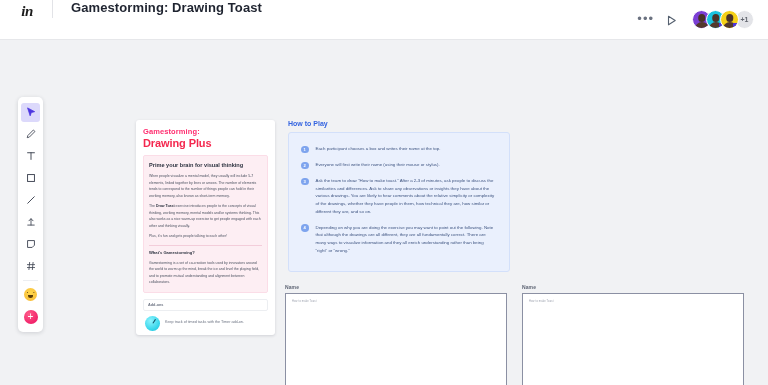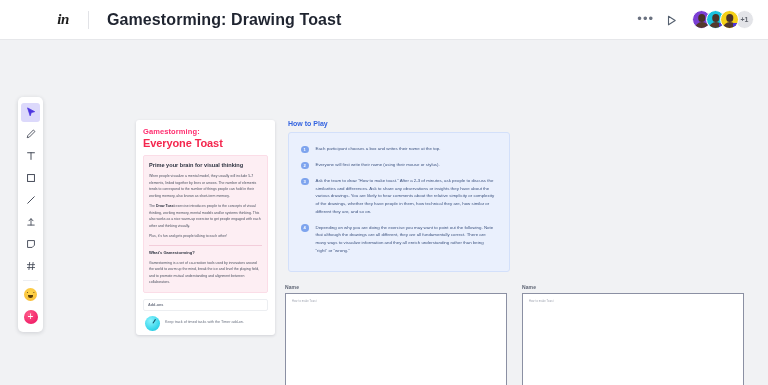--- a/index.html
+++ b/index.html
@@ -8,32 +8,32 @@
     font-family: "Liberation Sans", sans-serif;
     background: #f1f2f4;
     overflow: hidden;
   }
   #app { position: relative; width: 768px; height: 385px; }
 
   
   .header {
     position: absolute; top: 0; left: 0; width: 768px; height: 40px;
     background: #ffffff; border-bottom: 1px solid #e6e7ea;
-    display: flex; align-items: center; z-index: 40; padding-left: 36px;
+    display: flex; z-index: 40;
   }
   .logo {
     margin-left: 16px; width: 22px; height: 22px;
     display: flex; align-items: center; justify-content: center;
     font-family: "Liberation Serif", serif;
     font-weight: bold; font-style: italic; font-size: 15px; color: #1c1c1c;
     letter-spacing: -0.5px;
   }
   .hdr-divider { width: 1px; height: 18px; background: #e2e3e7; margin-left: 14px; }
   .doc-title {
-    margin-left: 18px; font-size: 16px; font-weight: bold;
+    margin-left: 18px; font-size: 13px; font-weight: bold;
     color: #1f2430; letter-spacing: .1px;
   }
   .hdr-right {
     margin-left: auto; margin-right: 14px;
     display: flex; align-items: center; gap: 11px;
   }
   .dots { font-size: 13px; color: #6b7280; letter-spacing: 1px; line-height: 1; padding-bottom: 3px;}
   .play-icon { width: 13px; height: 13px; }
   .avatars { display: flex; align-items: center; margin-left: 3px; }
   .avatar {
@@ -275,21 +275,21 @@
       <div class="tool">
         <div class="emoji-tool"></div>
       </div>
       <div class="tool">
         <div class="add-tool">+</div>
       </div>
     </div>
 
     <div class="info-card">
       <div class="kicker">Gamestorming:</div>
-      <div class="card-title">Everyone Toast</div>
+      <div class="card-title">Drawing Plus</div>
 
       <div class="pink-box">
         <div class="pb-title">Prime your brain for visual thinking</div>
         <div class="pb-p">When people visualize a mental model, they usually will include 5-7 elements, linked together by lines or arrows. The number of elements tends to correspond to the number of things people can hold in their working memory, also known as short-term memory.</div>
         <div class="pb-p"><span>The </span><b>Draw Toast</b><span> exercise introduces people to the concepts of visual thinking, working memory, mental models and/or systems thinking. This also works as a nice warm-up exercise to get people engaged with each other and thinking visually.</span></div>
         <div class="pb-p">Plus, it's fun and gets people talking to each other!</div>
         <div class="pb-divider"></div>
         <div class="pb-sub">What's Gamestorming?</div>
         <div class="pb-p">Gamestorming is a set of co-creation tools used by innovators around the world to warm up the mind, break the ice and level the playing field, and to promote mutual understanding and alignment between collaborators.</div>
       </div>

